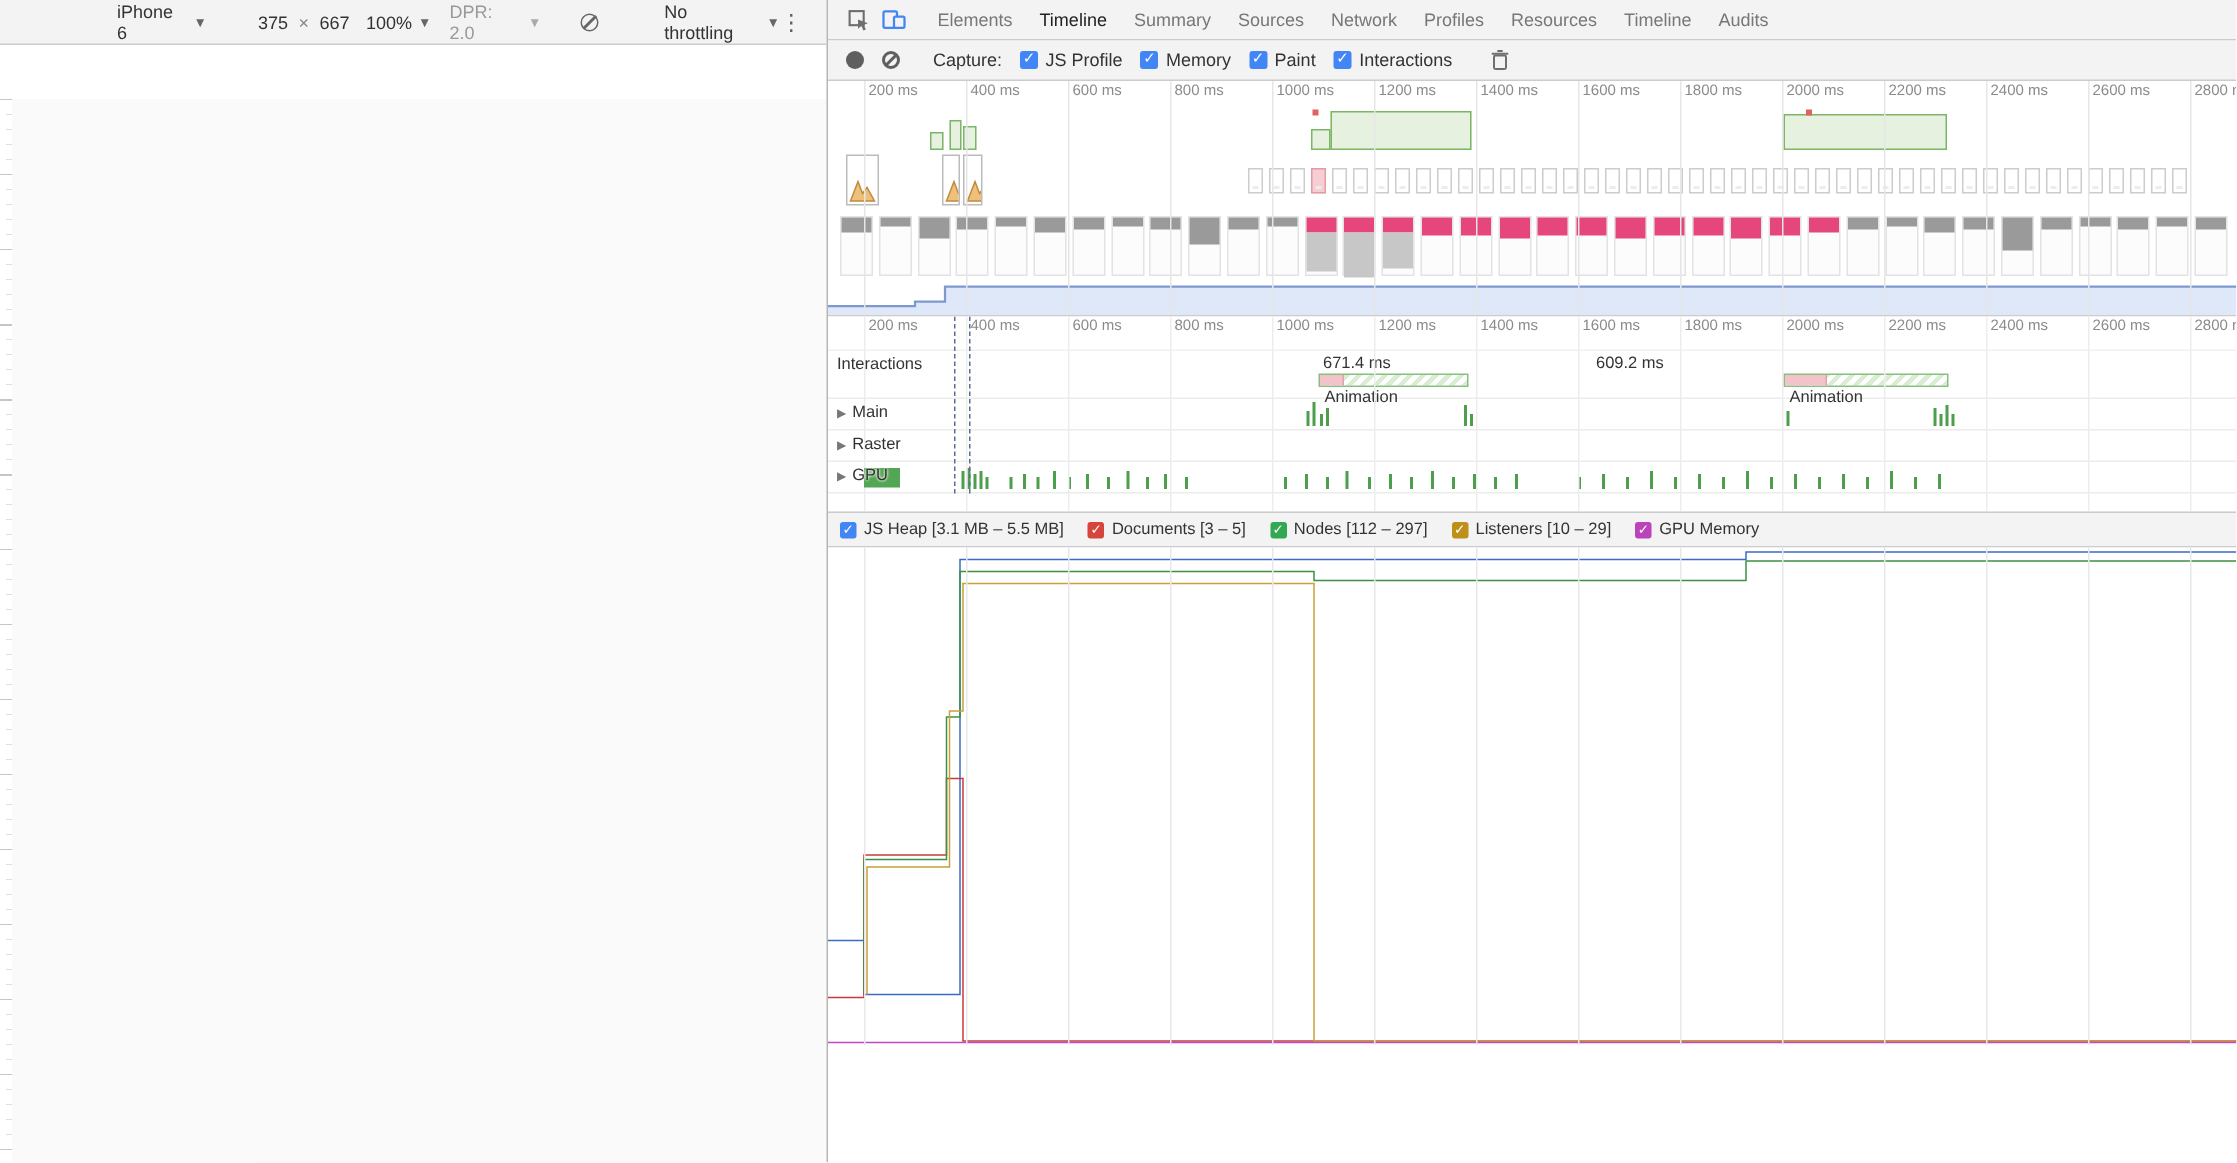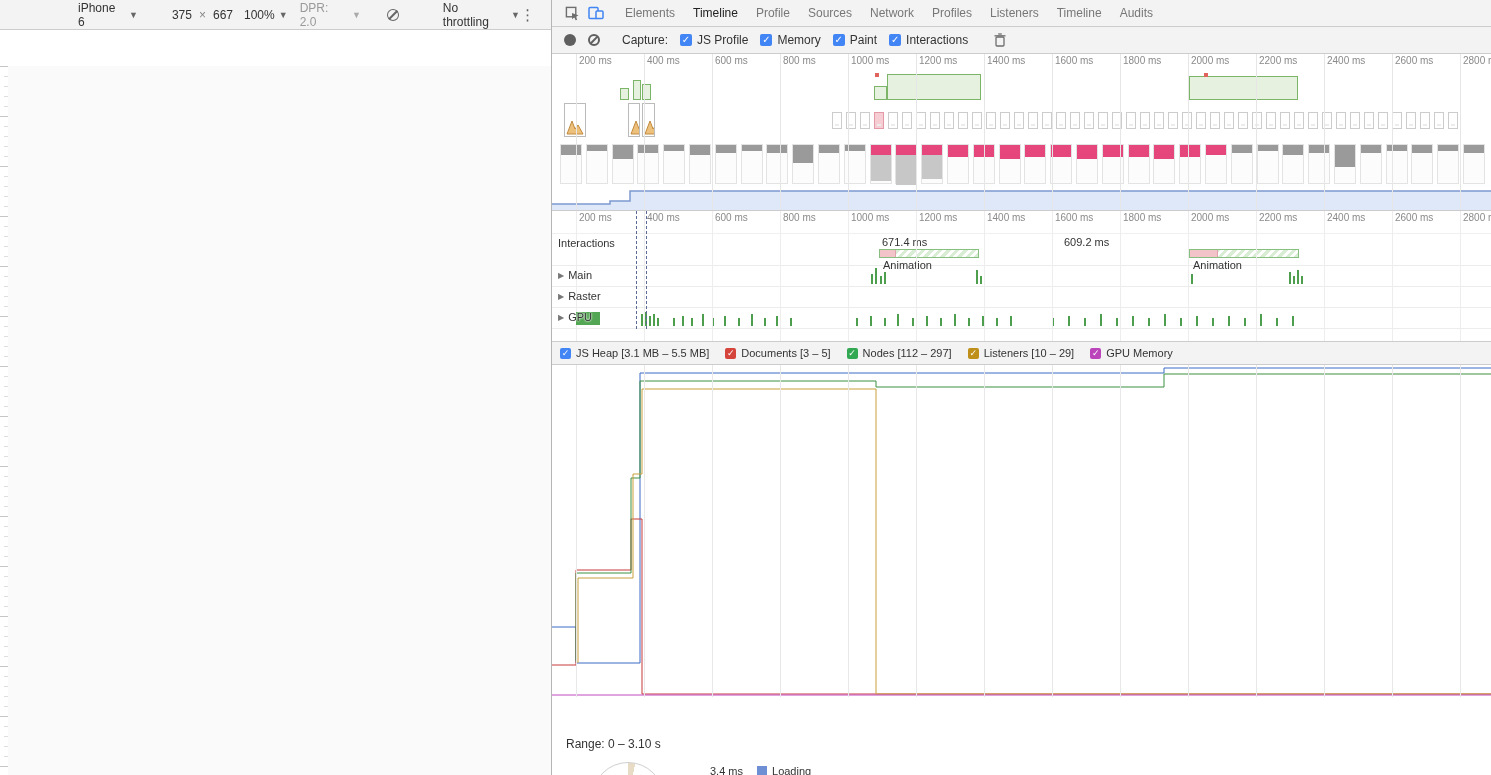--- a/index.html
+++ b/index.html
@@ -164,25 +164,25 @@
       </span>
       <span class="toolbar-icon">
         <svg width="16" height="14" viewBox="0 0 16 14">
             <rect x="1" y="1.5" width="9" height="11" rx="1" fill="none" stroke="#4285f4" stroke-width="1.5"></rect>
             <rect x="8" y="5" width="7" height="7.5" rx="1" fill="#f3f3f3" stroke="#4285f4" stroke-width="1.5"></rect>
           </svg>
       </span>
       <div id="dt-tabs">
           <div class="dt-tab">Elements</div>
           <div class="dt-tab selected">Timeline</div>
-          <div class="dt-tab">Profile</div>
+          <div class="dt-tab">Summary</div>
           <div class="dt-tab">Sources</div>
           <div class="dt-tab">Network</div>
           <div class="dt-tab">Profiles</div>
-          <div class="dt-tab">Listeners</div>
+          <div class="dt-tab">Resources</div>
           <div class="dt-tab">Timeline</div>
           <div class="dt-tab">Audits</div>
         </div>
     </div>
 
     <div id="dt-controls">
       <span id="record-btn"></span>
       <span id="clear-btn"></span>
       <span id="capture-label">Capture:</span>
       <span id="cap-items" style="display:flex;">
@@ -595,24 +595,15 @@
         <div class="gridline" style="left: 500px;"></div>
         <div class="gridline" style="left: 568px;"></div>
         <div class="gridline" style="left: 636px;"></div>
         <div class="gridline" style="left: 704px;"></div>
         <div class="gridline" style="left: 772px;"></div>
         <div class="gridline" style="left: 840px;"></div>
         <div class="gridline" style="left: 908px;"></div>
       </div>
 
 
-    <div id="summary-pane">
-      <div id="range-text">Range: 0 – 3.10 s</div>
-      <div id="summary-pie"></div>
-      <div id="pie-legend">
-        <span>3.4 ms</span>
-        <span class="swatch" style="background: rgb(110, 143, 212);"></span>
-        <span>Loading</span>
-      </div>
-    </div>
 
   </div>
 </div>
 
 </body></html>

